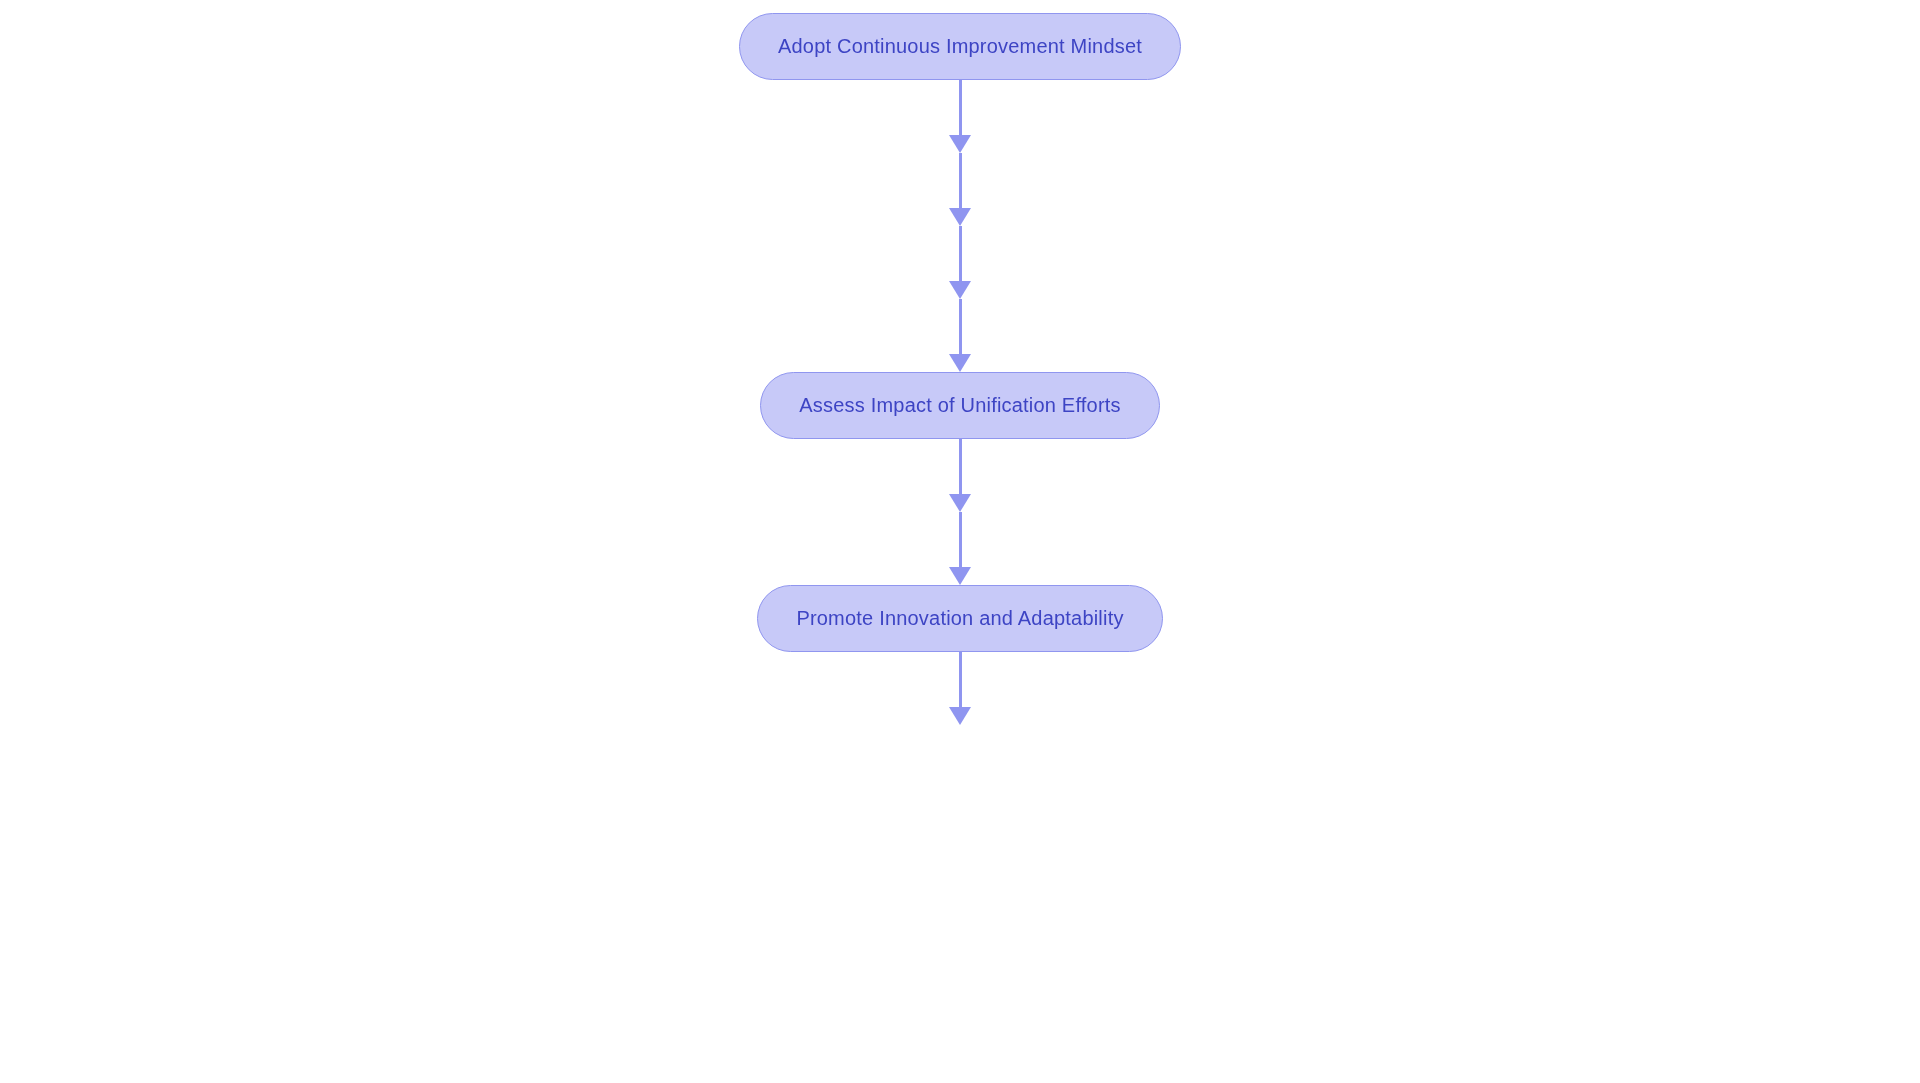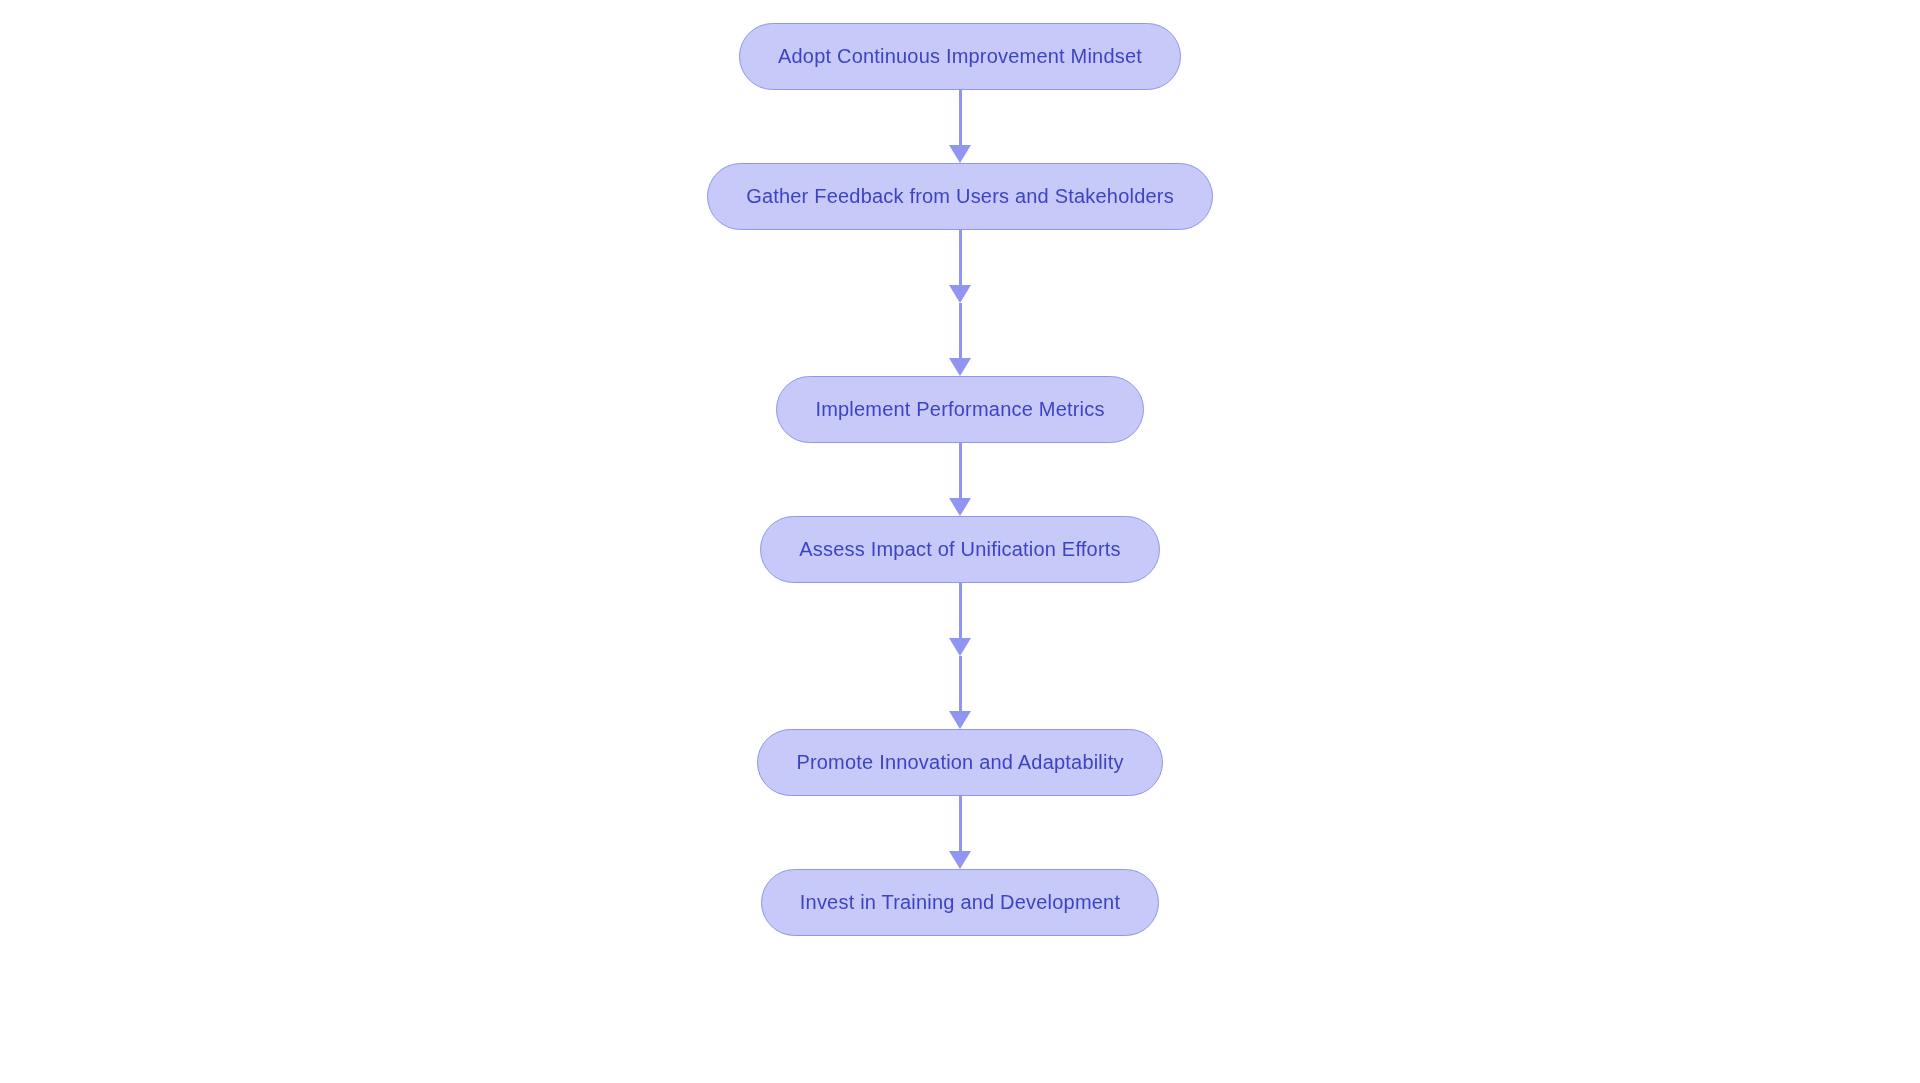--- a/index.html
+++ b/index.html
@@ -19,21 +19,21 @@
   }
   .canvas {
     position: relative;
     width: 1920px;
     height: 1083px;
     background: #ffffff;
   }
   .flow-column {
     position: absolute;
     left: 0;
-    top: 23px;
+    top: 13px;
     width: 1920px;
     display: flex;
     flex-direction: column;
     align-items: center;
   }
   .flow-node {
     height: 67px;
     box-sizing: border-box;
     display: flex;
     align-items: center;
@@ -78,38 +78,32 @@
 
     <div class="flow-node">
       <span>Adopt Continuous Improvement Mindset</span>
     </div>
 
     <div class="flow-connector">
       <div class="connector-line"></div>
       <div class="connector-arrowhead"></div>
     </div>
 
-    <div class="flow-node">
-      <span>Gather Feedback from Users and Stakeholders</span>
-    </div>
 
     <div class="flow-connector">
       <div class="connector-line"></div>
       <div class="connector-arrowhead"></div>
     </div>
 
 
     <div class="flow-connector">
       <div class="connector-line"></div>
       <div class="connector-arrowhead"></div>
     </div>
 
-    <div class="flow-node">
-      <span>Implement Performance Metrics</span>
-    </div>
 
     <div class="flow-connector">
       <div class="connector-line"></div>
       <div class="connector-arrowhead"></div>
     </div>
 
     <div class="flow-node">
       <span>Assess Impact of Unification Efforts</span>
     </div>
 
@@ -126,18 +120,15 @@
 
     <div class="flow-node">
       <span>Promote Innovation and Adaptability</span>
     </div>
 
     <div class="flow-connector">
       <div class="connector-line"></div>
       <div class="connector-arrowhead"></div>
     </div>
 
-    <div class="flow-node">
-      <span>Invest in Training and Development</span>
-    </div>
 
   </div>
 </div>
 
 </body></html>

